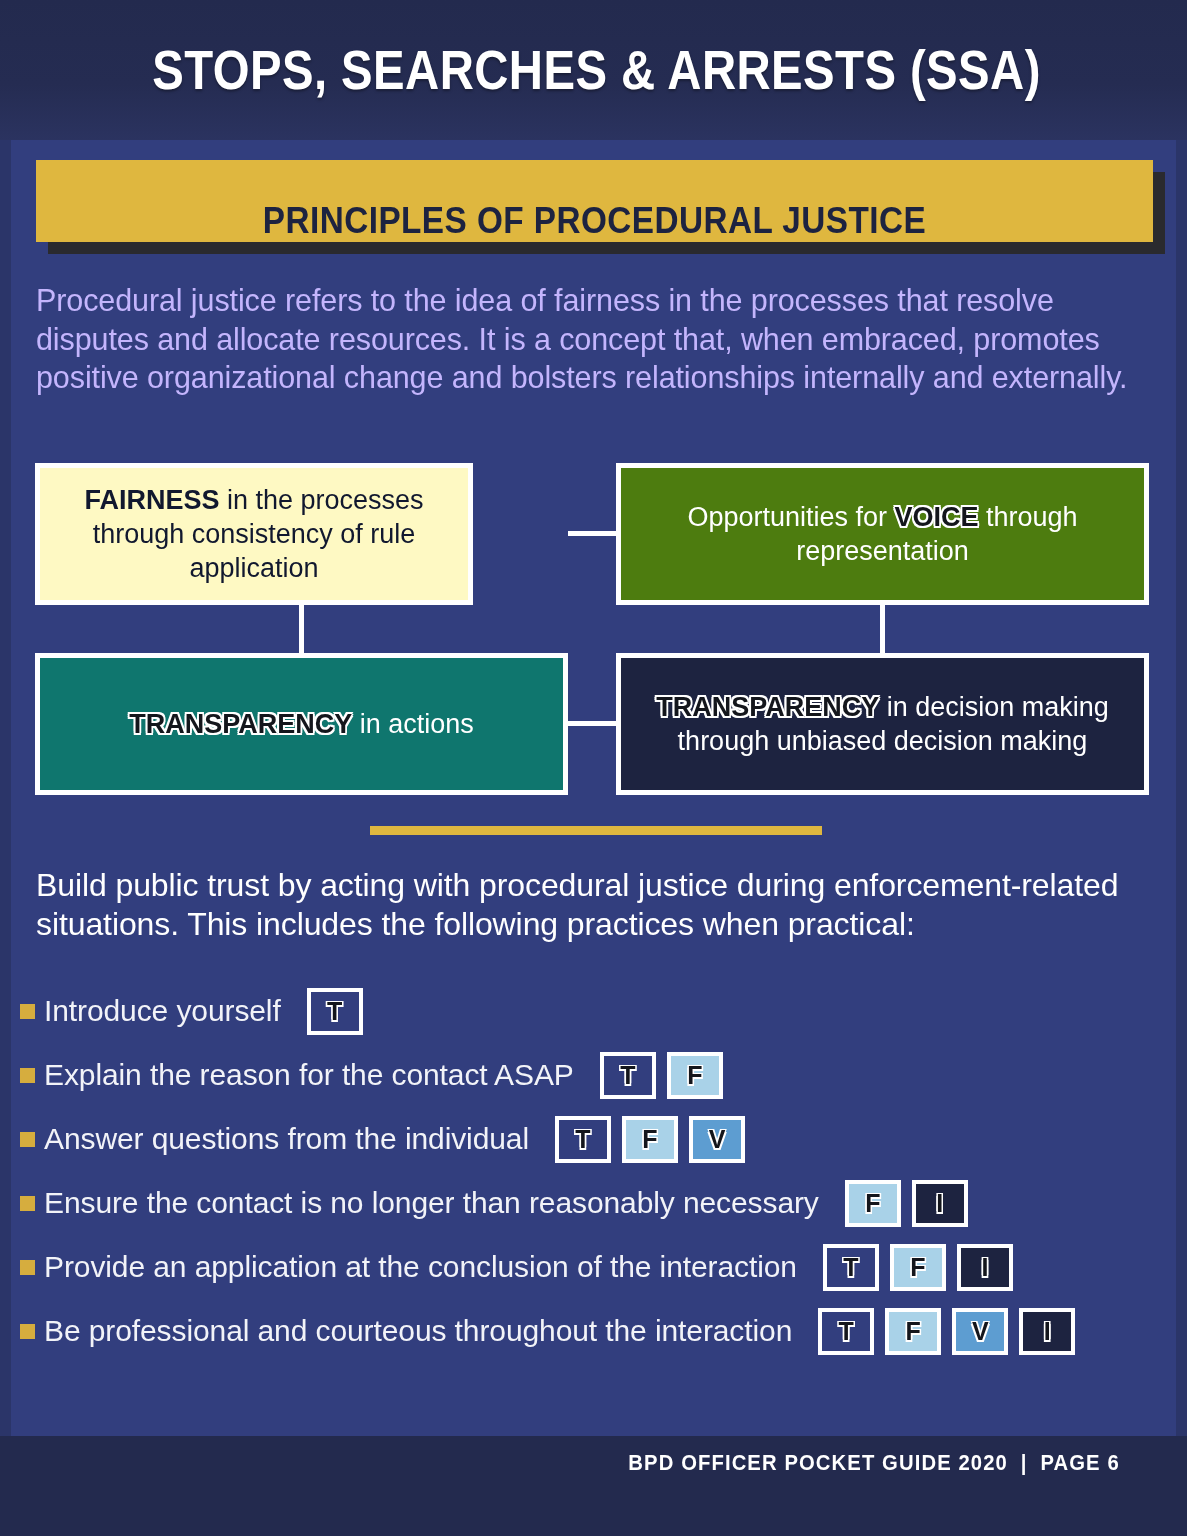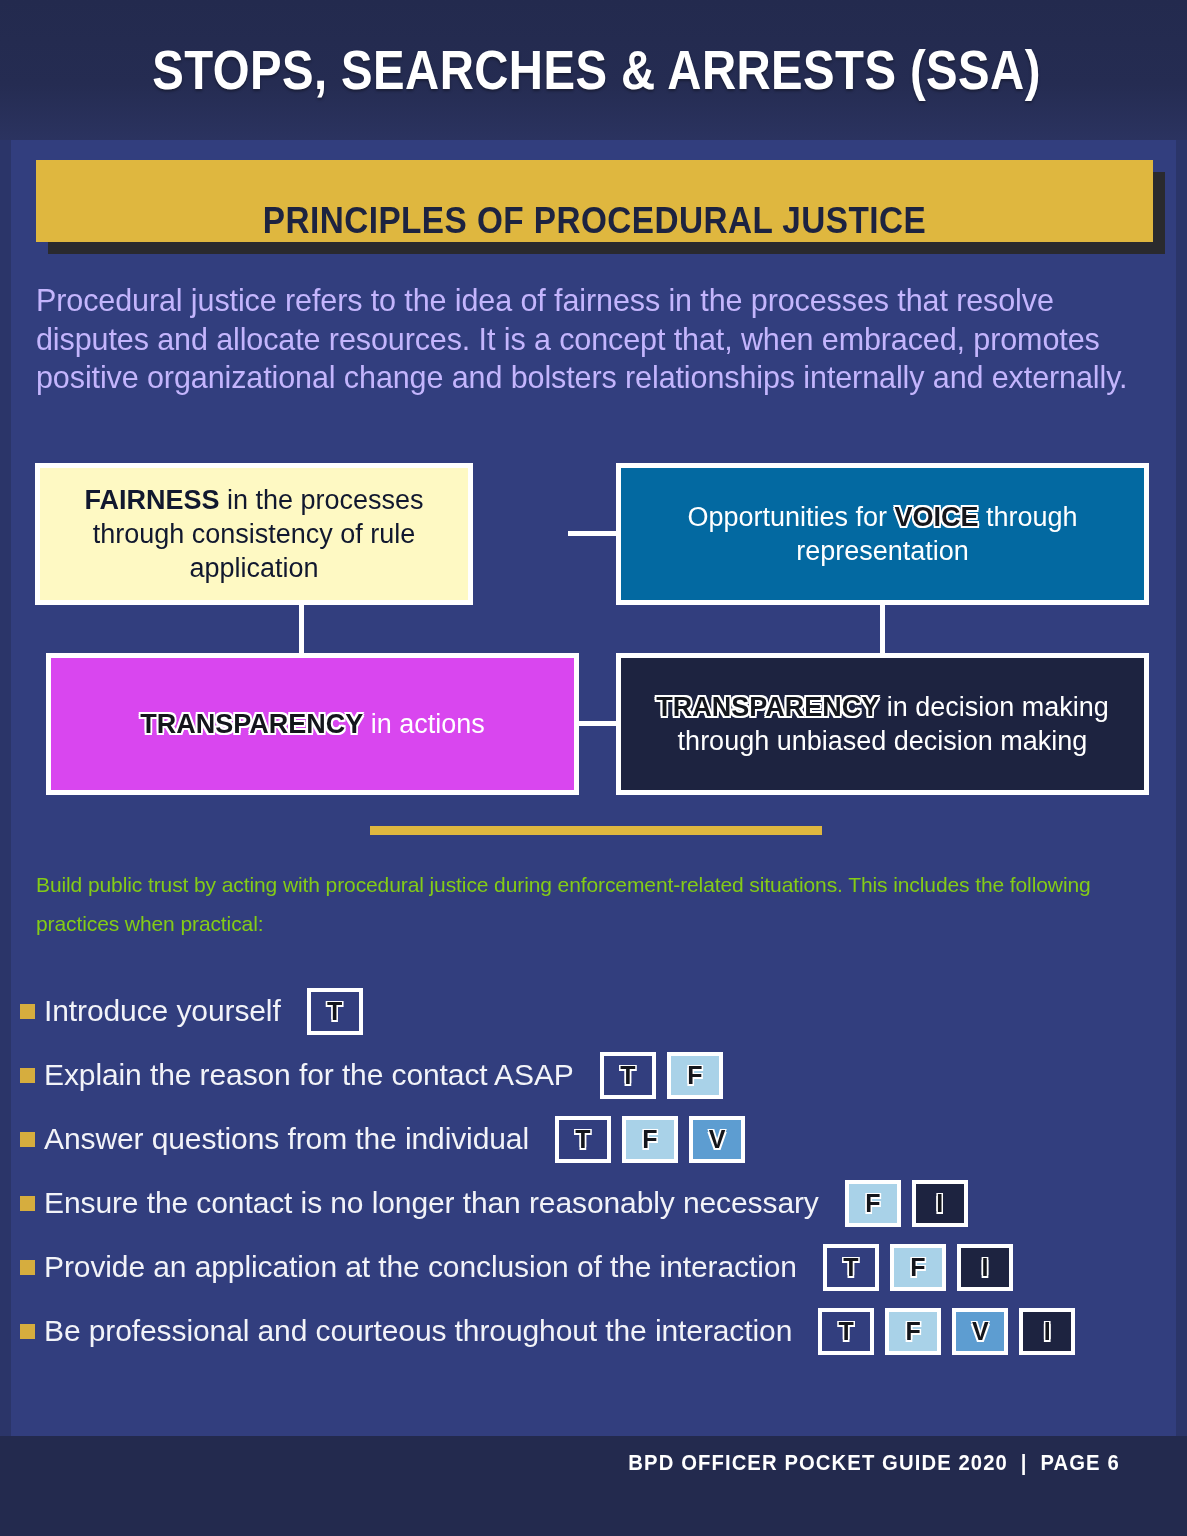--- a/index.html
+++ b/index.html
@@ -127,28 +127,27 @@
     line-height: 34px;
     z-index: 3;
   }
   .pj-box.fairness {
     left: 0; top: 0; width: 438px; height: 142px;
     background: #fef9c3;
     color: #11182f;
   }
   .pj-box.voice {
     left: 581px; top: 0; width: 533px; height: 142px;
-    background: #0369a1;
+    background: #4d7c0f;
     color: #ffffff;
   }
   .pj-box.transparency {
     left: 0; top: 190px; width: 533px; height: 142px;
-    background: #d946ef;
-    color: #ffffff;
-    margin-left: 11px;
+    background: #0f766e;
+    color: #ffffff;
   }
   .pj-box.impartiality {
     left: 581px; top: 190px; width: 533px; height: 142px;
     background: #1d2340;
     color: #ffffff;
   }
   .kw {
     font-weight: 700;
   }
   .kw-outline {
@@ -180,22 +179,22 @@
     height: 9px;
     background: #dfb73f;
   }
 
   
   .lead {
     position: absolute;
     left: 36px;
     top: 866px;
     width: 1095px;
-    color: #84cc16;
-    font-size: 21px;
+    color: #ffffff;
+    font-size: 32px;
     line-height: 38.5px;
     letter-spacing: -0.1px;
   }
 
   
   .practices {
     position: absolute;
     left: 20px;
     right: 30px;
     top: 985px;

